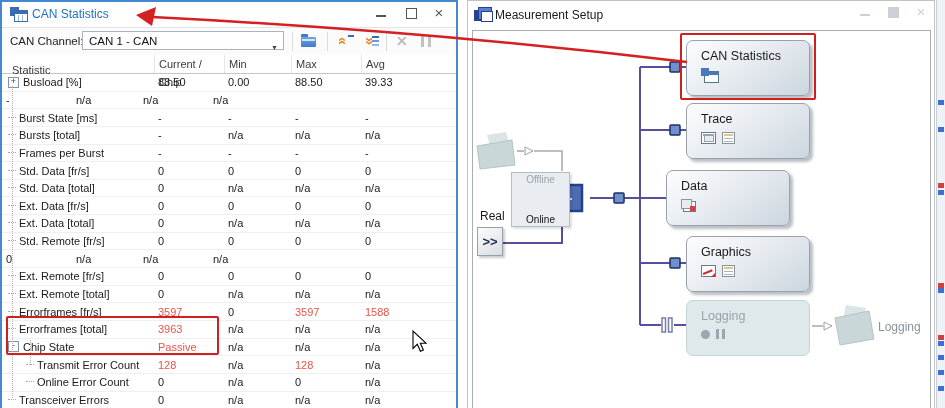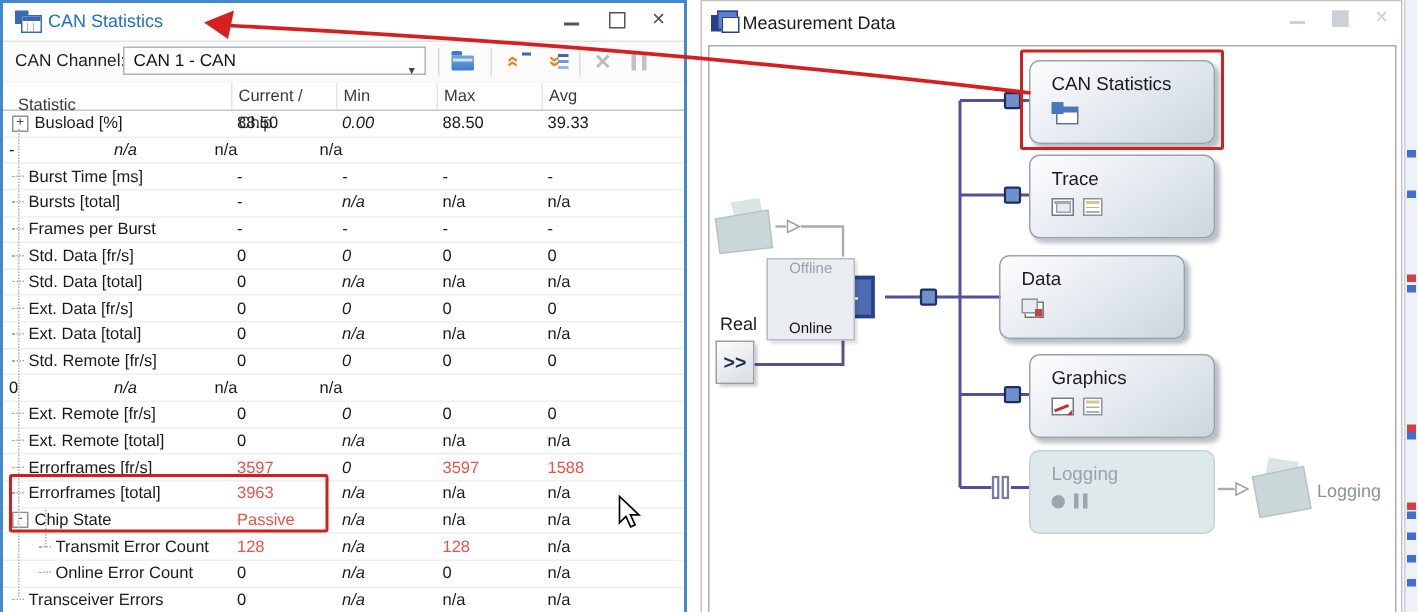--- a/index.html
+++ b/index.html
@@ -53,21 +53,21 @@
   .hcell{box-sizing:border-box;height:18px;line-height:18px;}
   .hcell.c0{width:152px;padding-left:10px;margin-top:12px;}
   .hcell.c1{width:70px;border-left:1px solid #e6e6e6;padding-left:4px;}
   .hcell.c2{width:67px;border-left:1px solid #e6e6e6;padding-left:4px;}
   .hcell.c3{width:70px;border-left:1px solid #e6e6e6;padding-left:4px;}
   .hcell.c4{width:75px;border-left:1px solid #e6e6e6;padding-left:4px;}
   .srow{display:flex;height:16.65px;align-items:center;border-bottom:1px solid #efefef;font-size:11px;color:#1a1a1a;}
   .scell{box-sizing:border-box;overflow:hidden;white-space:nowrap;}
   .scell.c0{width:152px;padding-left:6px;display:flex;align-items:center;}
   .scell.c1{width:70px;padding-left:4px;}
-  .scell.c2{width:67px;padding-left:4px;font-style:italic;}
+  .scell.c2{width:67px;padding-left:4px;}
   .scell.c3{width:70px;padding-left:4px;}
   .scell.c4{width:75px;padding-left:4px;}
   .scell .redv{color:#e8544a;}
   .toggle-box{display:inline-block;width:9px;height:9px;border:1px solid #8494a8;background:#fff;
      font-size:9px;line-height:7px;text-align:center;color:#444;margin-right:4px;flex:0 0 auto;}
   .tree-stub{display:inline-block;width:8px;height:1px;border-top:1px dotted #aaa;margin-right:3px;flex:0 0 auto;}
   .lvl1-indent{display:inline-block;width:18px;flex:0 0 auto;}
   .tree-spine{position:absolute;border-left:1px dotted #b0b0b0;width:0;}
 
   
@@ -213,21 +213,21 @@
           </div>
           <div class="srow">
             <span class="scell c1"><span>-</span></span>
             <span class="scell c2"><span>n/a</span></span>
             <span class="scell c3"><span>n/a</span></span>
             <span class="scell c4"><span>n/a</span></span>
           </div>
           <div class="srow">
             <span class="scell c0">
               <span class="tree-stub"></span>
-              <span>Burst Time [ms]</span>
+              <span>Burst State [ms]</span>
             </span>
             <span class="scell c1"><span>-</span></span>
             <span class="scell c2"><span>-</span></span>
             <span class="scell c3"><span>-</span></span>
             <span class="scell c4"><span>-</span></span>
           </div>
           <div class="srow">
             <span class="scell c0">
               <span class="tree-stub"></span>
               <span>Bursts [total]</span>
@@ -393,21 +393,21 @@
 
   <div id="right-window">
     <div id="rw-titlebar">
       <span id="rw-icon">
         <span class="wicon2">
             <span class="r1"></span>
             <span class="r2"></span>
             <span class="r3"></span>
           </span>
       </span>
-      <span id="rw-title">Measurement Data</span>
+      <span id="rw-title">Measurement Setup</span>
       <span class="win-ctrl inactive" style="left:384px;">
           <span class="ctrl-min-bar"></span>
         </span>
       <span class="win-ctrl inactive" style="left:412px;">
           <span class="ctrl-max-box"></span>
         </span>
       <span class="win-ctrl inactive ctrl-close-x" style="left:440px;">×</span>
     </div>
     <div id="ms-canvas"></div>
   </div>

